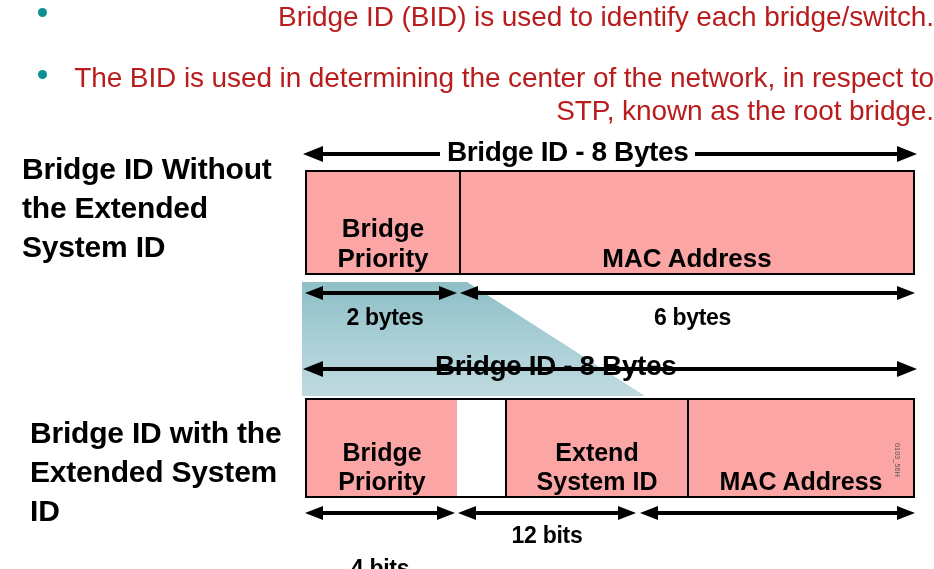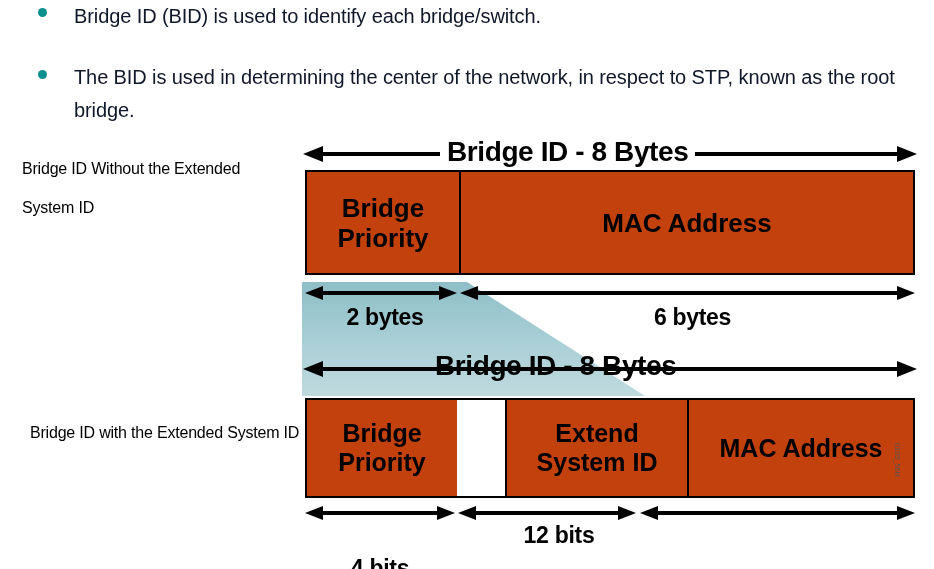--- a/index.html
+++ b/index.html
@@ -32,37 +32,38 @@
   .bullet-dot {
     position: absolute;
     left: 38px;
     top: 9px;
     width: 9px;
     height: 9px;
     border-radius: 50%;
     background: #0c8f8f;
   }
   .bullet-text {
-    font-size: 20px;
+    font-size: 28px;
     line-height: 33px;
     font-weight: 400;
     letter-spacing: -0.1px;
-    color: #0f172a;
+    color: #b91c1c;
     display: block;
+    text-align: right;
   }
   #bullet-row-1 { top: 0px; }
   #bullet-row-1 .bullet-dot { top: 8px; }
   #bullet-row-2 { margin-top: 28px; }
 
   
   .side-label {
     position: absolute;
-    font-size: 16px;
+    font-size: 30px;
     line-height: 39px;
-    font-weight: normal;
+    font-weight: bold;
     letter-spacing: -0.2px;
     color: #000000;
   }
   #label-without { left: 22px; top: 149px; width: 270px; }
   #label-with    { left: 30px; top: 413px; width: 270px; }
 
   
   #diagram {
     position: absolute;
     left: 0;
@@ -84,26 +85,26 @@
   
   .bid-table {
     position: absolute;
     border: 2.5px solid #000000;
     background: #ffffff;
     display: flex;
     z-index: 2;
   }
   .bid-cell {
     display: flex;
-    align-items: center;
+    align-items: flex-end;
     justify-content: center;
     text-align: center;
     font-weight: bold;
     color: #000000;
-    background: #c2410c;
+    background: #fca5a5;
   }
   .bid-cell + .bid-cell { border-left: 2.5px solid #000000; }
 
   #table-top {
     left: 305px;
     top: 170px;
     width: 610px;
     height: 105px;
   }
   #table-top .bid-cell { font-size: 26px; line-height: 30px; }
@@ -152,21 +153,21 @@
   }
   #caption-mid-bid {
     left: 428px;
     top: 350px;
     background: transparent;
   }
 
   #label-2bytes  { left: 305px; top: 304px; width: 160px; }
   #label-6bytes  { left: 470px; top: 304px; width: 445px; }
   #label-4bits   { left: 305px; top: 522px; width: 150px; margin-top: 33px; }
-  #label-12bits  { left: 469px; top: 522px; width: 180px; }
+  #label-12bits  { left: 457px; top: 522px; width: 180px; }
   #label-48bits  { left: 640px; top: 522px; width: 275px; }
 
   
   #watermark {
     position: absolute;
     left: 901px;
     top: 443px;
     font-size: 7px;
     font-family: "Liberation Sans", sans-serif;
     color: #555555;

